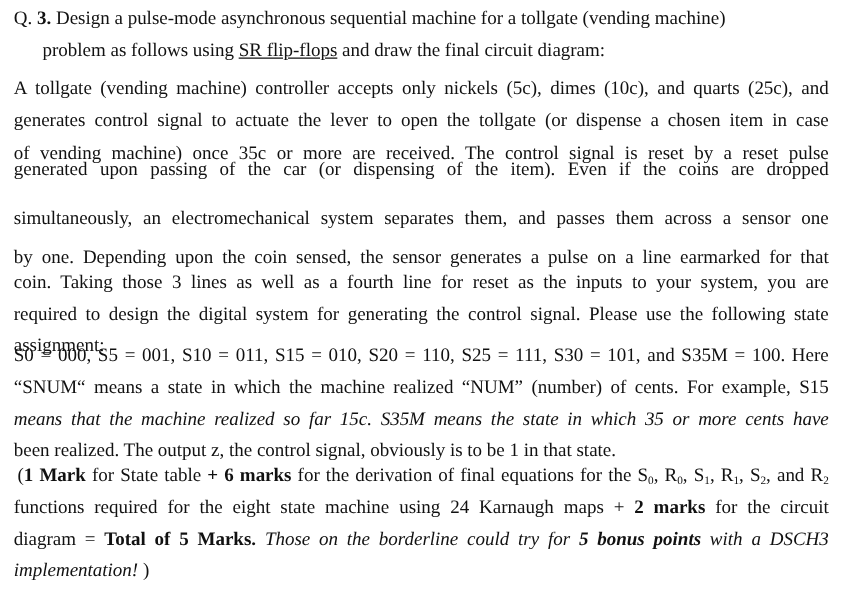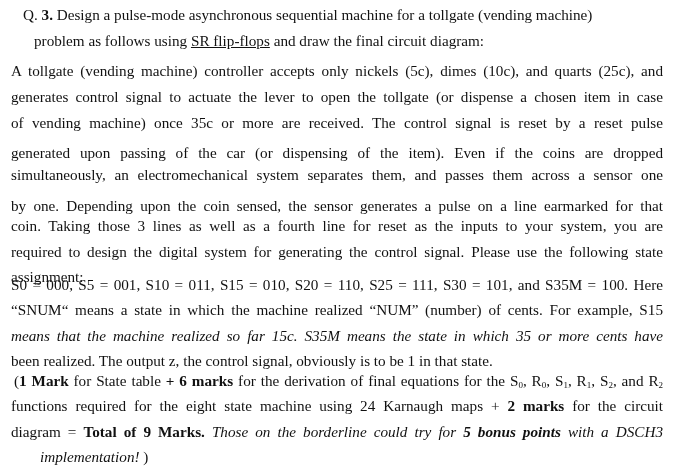--- a/index.html
+++ b/index.html
@@ -12,41 +12,41 @@
   .line {
     position: absolute; white-space: nowrap;
     font-family: "Liberation Serif", "DejaVu Serif", serif;
     font-size: 15.2px; line-height: 18px;
   }
   .j { text-align: justify; text-align-last: justify; width: 652px; left: 11px; }
   .b { font-weight: bold; }
   .i { font-style: italic; }
   .u { text-decoration: underline; }
   sub { font-size: 9px; vertical-align: -2px; line-height: 0; }
-  .q-head { left: 11px; margin-left: 12px; }
+  .q-head { left: 11px; }
 </style>
 </head>
 <body>
 
 <div class="doc" data-name="question-document">
 
   <div class="line q-head" style="top:6px;" data-name="question-heading-line-1">
     <span data-name="question-prefix">Q.</span>
     <span class="b" data-name="question-number">3.</span>
     <span data-name="question-title-line-1">Design  a pulse-mode asynchronous sequential machine for a  tollgate (vending machine)</span>
   </div>
   <div class="line" style="top:32px; left:34px;" data-name="question-heading-line-2">
     <span data-name="question-title-line-2-start">problem as follows using </span><span class="u" data-name="sr-flip-flops-underlined">SR flip-flops</span><span data-name="question-title-line-2-end"> and draw the final circuit diagram:</span>
   </div>
 
   <div data-name="problem-description-paragraph">
     <div class="line j" style="top:62px;" data-name="paragraph1-line">A tollgate (vending machine) controller  accepts only nickels (5c), dimes (10c), and quarts (25c), and</div>
     <div class="line j" style="top:88px;" data-name="paragraph1-line">generates control signal to actuate the lever to open the tollgate (or dispense a chosen item in case</div>
     <div class="line j" style="top:114px;" data-name="paragraph1-line">of vending machine) once 35c or more are received. The control signal is reset by a reset pulse</div>
-    <div class="line j" style="top:144px;" data-name="paragraph1-line">generated upon passing of the car (or dispensing of the item). Even if the coins are dropped</div>
+    <div class="line j" style="top:127px;" data-name="paragraph1-line">generated upon passing of the car (or dispensing of the item). Even if the coins are dropped</div>
     <div class="line j" style="top:166px;" data-name="paragraph1-line">simultaneously, an electromechanical system separates them, and passes them across a sensor one</div>
     <div class="line j" style="top:197px;" data-name="paragraph1-line">by one. Depending upon the coin sensed, the sensor generates a pulse on a line earmarked for that</div>
     <div class="line j" style="top:217px;" data-name="paragraph1-line">coin. Taking those 3 lines as well as a fourth line for reset as the inputs to your system, you are</div>
     <div class="line j" style="top:243px;" data-name="paragraph1-line">required to design the digital system for generating the control signal. Please use the following state</div>
     <div class="line" style="top:268px; left:11px;text-align:right;" data-name="paragraph1-line">assignment:</div>
   </div>
 
   <div data-name="state-assignment-paragraph">
     <div class="line j" style="top:300px;" data-name="paragraph2-line">S0 = 000, S5 = 001, S10 = 011, S15 = 010, S20 = 110, S25 = 111, S30 = 101, and S35M = 100. Here</div>
     <div class="line j" style="top:326px;" data-name="paragraph2-line">“SNUM“ means a state in which the machine realized “NUM” (number) of cents. For example, S15</div>
@@ -56,23 +56,23 @@
 
   <div data-name="marks-breakdown-paragraph">
 
     <div class="line j" style="top:395px; left:14px; width:649px;" data-name="marks-line-1">
       <span data-name="open-paren">(</span><span class="b" data-name="marks-bold">1 Mark</span><span data-name="marks-text"> for State table </span><span class="b" data-name="marks-bold">+ 6 marks</span><span data-name="marks-text"> for the derivation of final equations for the S</span><sub data-name="subscript">0</sub><span data-name="marks-text">, R</span><sub data-name="subscript">0</sub><span data-name="marks-text">, S</span><sub data-name="subscript">1</sub><span data-name="marks-text">, R</span><sub data-name="subscript">1</sub><span data-name="marks-text">, S</span><sub data-name="subscript">2</sub><span data-name="marks-text">, and R</span><sub data-name="subscript">2</sub>
     </div>
     <div class="line j" style="top:420px;" data-name="marks-line-2">
       <span data-name="marks-text">functions required for the eight state machine  using 24 Karnaugh maps +  </span><span class="b" data-name="marks-bold">2 marks</span><span data-name="marks-text"> for the circuit</span>
     </div>
     <div class="line j" style="top:446px;" data-name="marks-line-3">
-      <span data-name="marks-text">diagram =  </span><span class="b" data-name="total-marks-bold">Total of 9 Marks.</span><span class="i" data-name="bonus-text-italic"> Those on the borderline could try for </span><span class="b i" data-name="bonus-points-bold-italic">5 bonus points</span><span class="i" data-name="bonus-text-italic"> with a DSCH3</span>
+      <span data-name="marks-text">diagram =  </span><span class="b" data-name="total-marks-bold">Total of 5 Marks.</span><span class="i" data-name="bonus-text-italic"> Those on the borderline could try for </span><span class="b i" data-name="bonus-points-bold-italic">5 bonus points</span><span class="i" data-name="bonus-text-italic"> with a DSCH3</span>
     </div>
-    <div class="line" style="top:470px; left:11px;margin-left:29px;" data-name="marks-line-4">
+    <div class="line" style="top:470px; left:11px;" data-name="marks-line-4">
       <span class="i" data-name="implementation-italic">implementation!</span><span data-name="close-paren"> )</span>
     </div>
   </div>
 </div>
 
 <style>
   
   [data-name="state-assignment-paragraph"] .line:nth-child(1){ top:276px !important; }
   [data-name="state-assignment-paragraph"] .line:nth-child(2){ top:301px !important; }
   [data-name="state-assignment-paragraph"] .line:nth-child(3){ top:327px !important;font-style:italic; }

